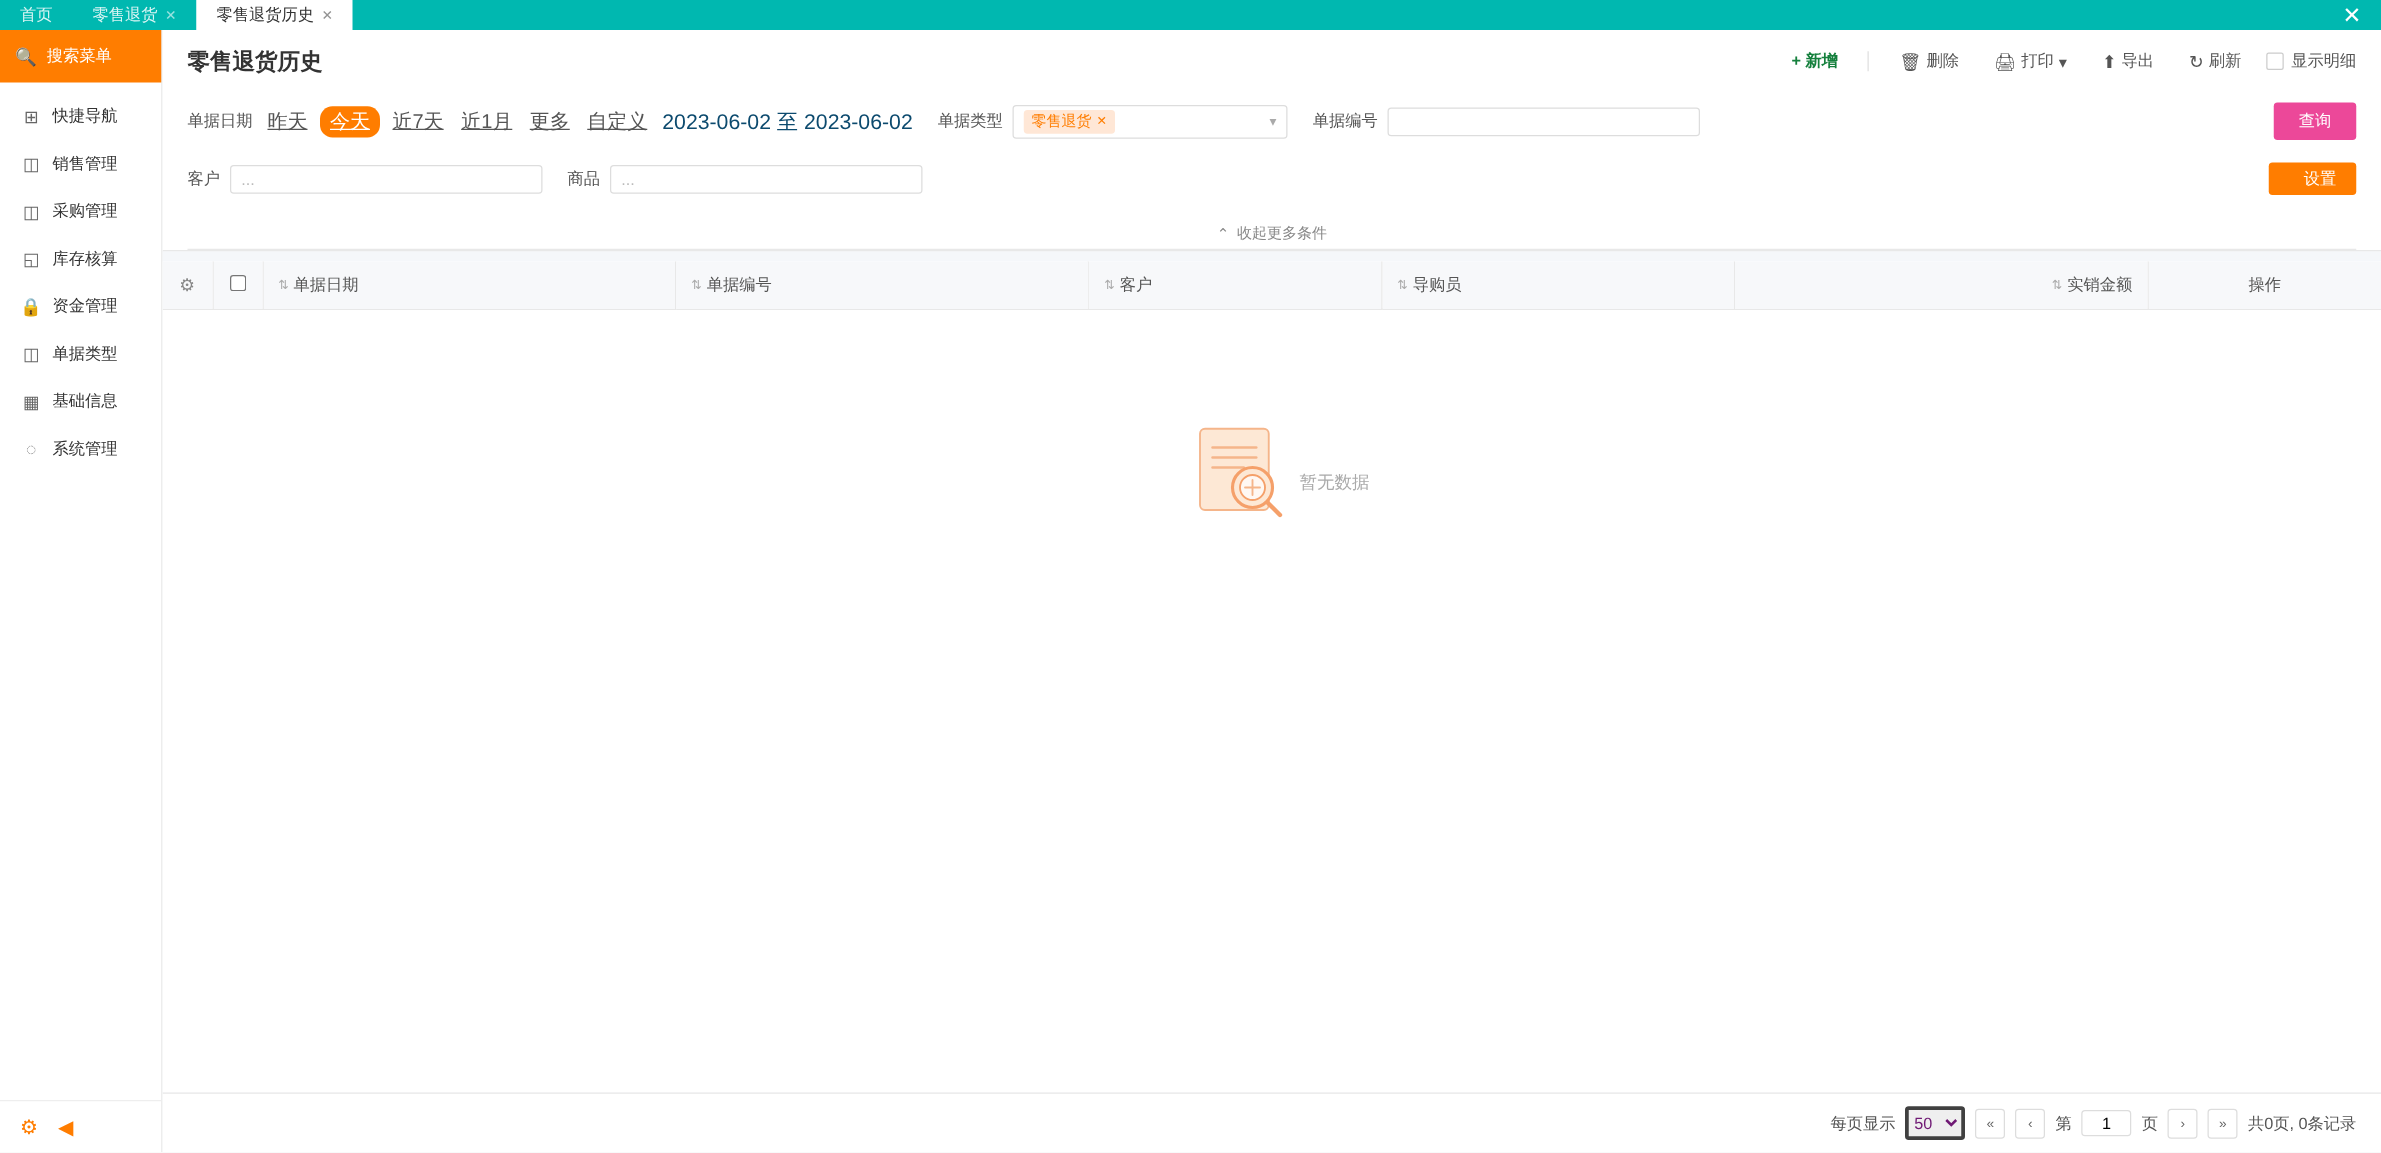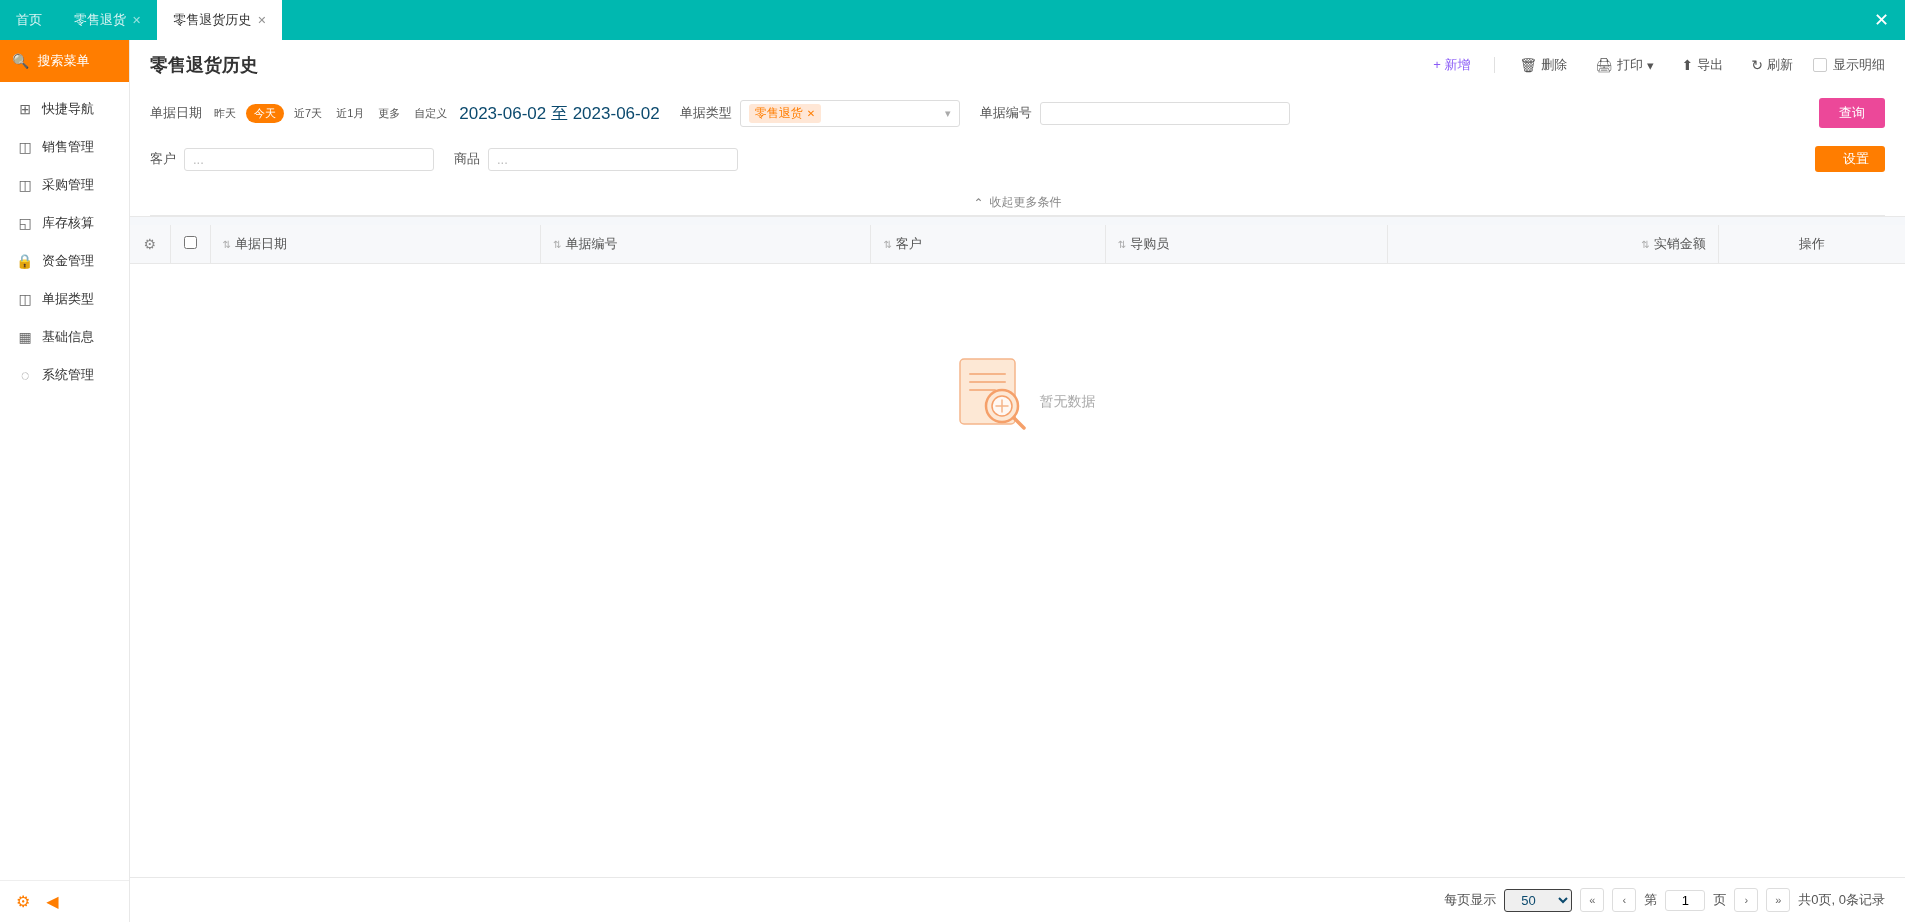--- a/index.html
+++ b/index.html
@@ -1,20 +1,20 @@
 <!DOCTYPE html>
 <html><head>
   <meta charset="utf-8">
   <style>
     * { box-sizing: border-box; margin: 0; padding: 0; font-family: 'Microsoft YaHei', Arial, sans-serif; }
     body { display: flex; flex-direction: column; height: 922px; width: 1905px; overflow: hidden; background: #f5f5f5; }
 
     
     .top-bar {
-      height: 40px;
+      height: 24px;
       background: #00b8b0;
       display: flex;
       align-items: center;
       flex-shrink: 0;
     }
     .top-bar-tabs {
       display: flex;
       align-items: stretch;
       height: 100%;
       flex: 1;
@@ -163,22 +163,22 @@
       align-items: center;
       gap: 4px;
       font-size: 13px;
       color: #555;
       cursor: pointer;
       padding: 4px 8px;
       border-radius: 3px;
     }
     .action-btn .btn-icon { font-size: 14px; }
     .action-btn-new {
-      color: #8b5cf6;
-      font-weight: 400;
+      color: #15803d;
+      font-weight: 700;
     }
     .action-btn-delete { color: #555; }
     .checkbox-display {
       display: flex;
       align-items: center;
       gap: 6px;
       font-size: 13px;
       color: #555;
       cursor: pointer;
     }
@@ -213,24 +213,25 @@
       font-size: 13px;
       color: #555;
       white-space: nowrap;
     }
     .filter-date-options {
       display: flex;
       align-items: center;
       gap: 6px;
     }
     .date-option {
-      font-size: 11px;
+      font-size: 16px;
       color: #555;
       cursor: pointer;
       padding: 2px 4px;
+      text-decoration: underline;
     }
     .date-option.active {
       background: #ff7d00;
       color: white;
       border-radius: 10px;
       padding: 2px 8px;
     }
     .date-range {
       font-size: 17px;
       color: #0c4a6e;
@@ -374,25 +375,25 @@
       justify-content: flex-end;
       padding: 10px 20px;
       background: #fff;
       border-top: 1px solid #e8e8e8;
       gap: 8px;
       font-size: 13px;
       color: #555;
       flex-shrink: 0;
     }
     .pagination-select {
-      border: 1px solid #404040;
-      border-radius: 3px;
-      padding: 2px 12px;
-      font-size: 13px;
-      color: #0c4a6e;
+      border: 3px solid #404040;
+      border-radius: 3px;
+      padding: 2px 0;
+      font-size: 13px;
+      color: #701a75;
     }
     .page-nav-btn {
       width: 24px;
       height: 24px;
       display: flex;
       align-items: center;
       justify-content: center;
       border: 1px solid #ddd;
       border-radius: 3px;
       cursor: pointer;

